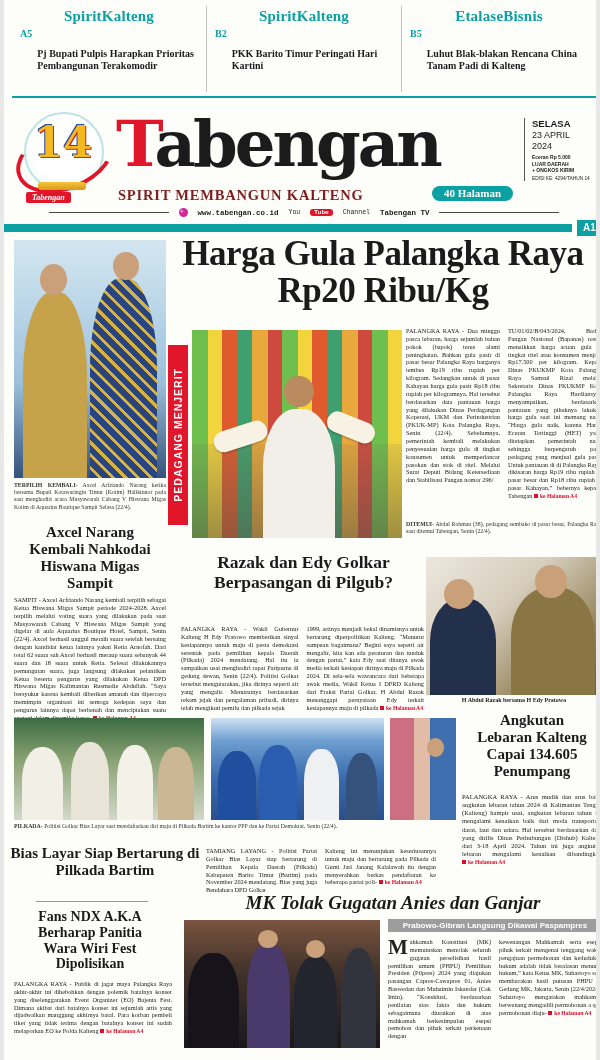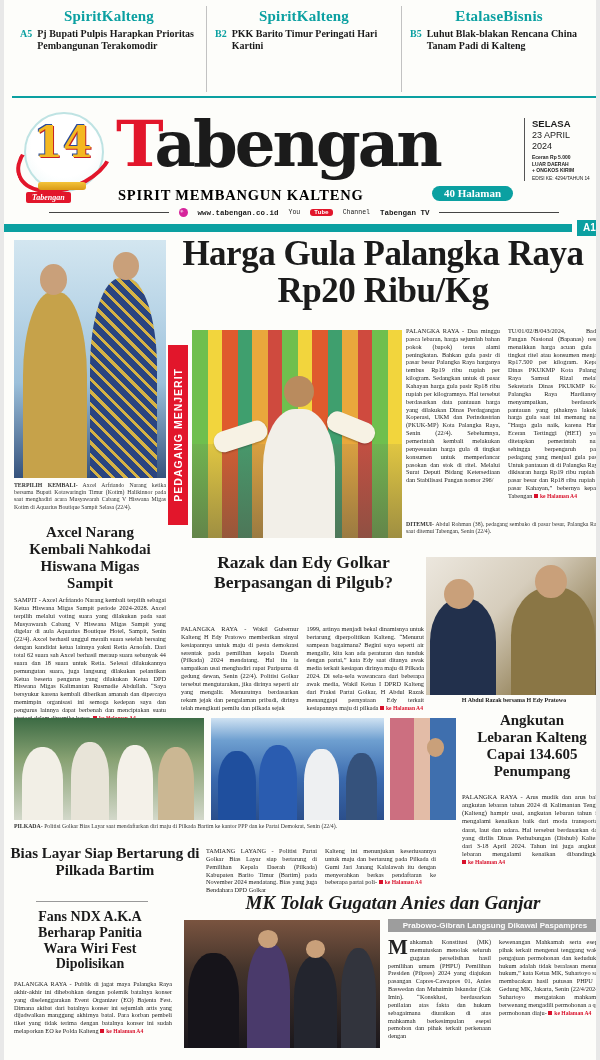--- a/index.html
+++ b/index.html
@@ -6,37 +6,37 @@
   #page{position:relative;width:592px;height:1060px;background:#fdfdfa;margin:0 auto;overflow:hidden;
         font-family:"Liberation Serif",serif;color:#1b1b1b;}
   .abs{position:absolute;}
   
   .teasers{left:8px;top:6px;width:584px;height:86px;display:flex;border-bottom:2px solid #0ba0a1;padding-bottom:4px;}
   .teaser{flex:1;padding:2px 8px 0 8px;}
   .teaser + .teaser{border-left:1px solid #c2c2c2;}
   .t-sec{color:#0ba0a1;font-weight:bold;font-size:15px;text-align:center;letter-spacing:0.2px;margin-bottom:3px;}
   .t-row{display:flex;gap:5px;}
   .t-page{color:#0ba0a1;font-weight:bold;font-size:10px;flex:0 0 auto;}
-  .t-title{font-weight:bold;font-size:10px;line-height:1.2;}
+  .t-title{font-weight:bold;font-size:10px;line-height:1.2;margin-top:20px;}
   
   .logo{left:8px;top:108px;width:102px;height:104px;}
   .logo-circle{position:absolute;left:12px;top:4px;width:76px;height:76px;border-radius:50%;
       background:radial-gradient(circle at 50% 40%, #ffffff 55%, #e9f6f6 100%);border:2px solid #bfe3e3;}
   .logo-14{position:absolute;left:0;top:10px;width:100%;text-align:center;font-family:"DejaVu Serif",serif;
       font-weight:bold;font-size:42px;color:#f4b821;text-shadow:1px 1px 0 #c22027,-1px -1px 0 #2a4a9a;}
   .logo-swoosh{position:absolute;left:2px;top:18px;width:94px;height:56px;border:4px solid transparent;
       border-bottom-color:#e2162b;border-left-color:#e2162b;border-radius:50%;transform:rotate(-22deg);}
   .logo-ribbon{position:absolute;left:26px;top:74px;width:48px;height:8px;background:linear-gradient(180deg,#f4c43a,#d99a17);border-radius:3px;}
   .logo-tag{position:absolute;left:14px;top:84px;background:#e2162b;color:#fff;font-weight:bold;font-style:italic;
       font-size:8px;padding:1px 6px;border-radius:2px;}
   .harian{left:330px;top:114px;width:185px;font-size:13px;letter-spacing:2.5px;font-weight:bold;text-align:right;}
   .nameplate{left:112px;top:112px;width:410px;font-family:"DejaVu Serif",serif;font-weight:bold;
       font-size:64px;line-height:1;letter-spacing:-3px;white-space:nowrap;}
   .nameplate .t-red{color:#e2162b;}
-  .slogan{left:114px;top:187px;color:#000000;font-weight:bold;font-size:14.5px;letter-spacing:0.8px;}
+  .slogan{left:114px;top:187px;color:#7f1d1d;font-weight:bold;font-size:14.5px;letter-spacing:0.8px;}
   .pill{left:428px;top:186px;background:#0ba0a1;color:#fff;font-weight:bold;font-size:11px;
       padding:1px 12px 2px 12px;border-radius:11px;}
   .datebox{left:520px;top:118px;width:78px;border-left:1px solid #555;padding-left:7px;font-family:"Liberation Sans",sans-serif;}
   .d1{font-weight:bold;font-size:9.5px;line-height:1.25;}
   .d2{font-size:9px;line-height:1.25;}
   .d3{font-weight:bold;font-size:5px;line-height:1.3;margin-top:2px;}
   .d4{font-size:4.8px;margin-top:2px;}
   .webstrip{left:0;top:208px;width:600px;display:flex;align-items:center;justify-content:center;gap:10px;
       font-family:Liberation Mono, monospace;}
   .hairline{height:1px;background:#444;flex:0 0 120px;}

